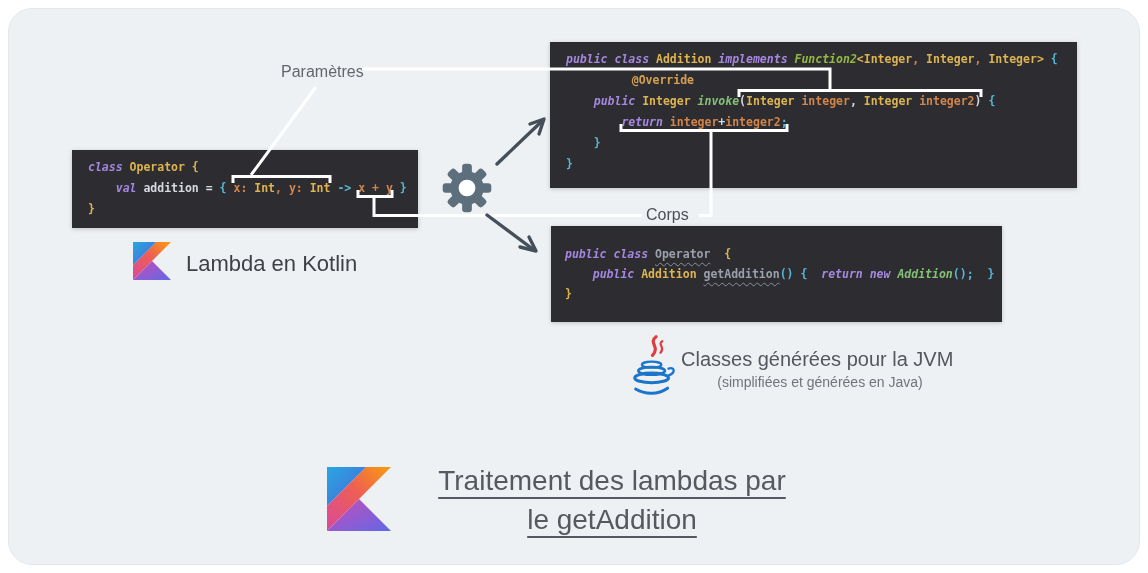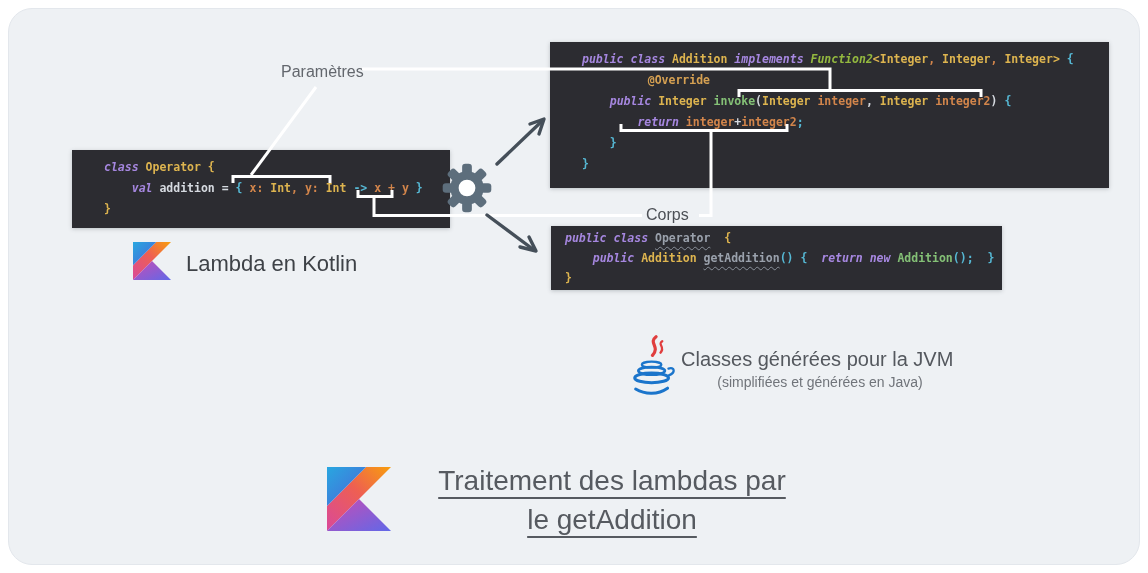--- a/index.html
+++ b/index.html
@@ -4,28 +4,28 @@
 <style>
   html,body { margin:0; padding:0; background:#ffffff; }
   .screen { position:relative; width:1148px; height:573px; background:#ffffff; overflow:hidden;
             font-family:"Liberation Sans", sans-serif; }
   .canvas { position:absolute; left:8px; top:8px; width:1130px; height:555px;
             background:#eef1f4; border:1px solid #e3e7ec; border-radius:24px; }
 
   .code-block { position:absolute; background:#2c2c31; color:#d6dae0;
                 font-family:"DejaVu Sans Mono","Liberation Mono",monospace;
                 font-size:11.5px; font-weight:bold; line-height:21px;
-                padding:7px 32px; white-space:pre; box-shadow:0 1px 4px rgba(40,50,60,.25); }
+                padding:7px 16px; white-space:pre; box-shadow:0 1px 4px rgba(40,50,60,.25); }
   #block-java1 { left:550px; top:42px;  width:495px;  height:132px; }
   #block-kotlin{ left:72px;  top:150px; width:314px;  height:64px; }
-  #block-java2 { left:551px; top:226px; width:423px;  height:60px; line-height:20px; padding:2px 14px; }
+  #block-java2 { left:551px; top:226px; width:423px;  height:60px; line-height:20px; padding:18px 14px; }
 
   .tk-kw    { color:#a687e0; font-style:italic; }
   .tk-type  { color:#ddb44f; }
-  .tk-fn    { color:#84c076; }
+  .tk-fn    { color:#84c076;font-style:italic; }
   .tk-lime  { color:#93b83f; font-style:italic; }
   .tk-orange{ color:#d2854b; }
   .tk-cyan  { color:#56b8d4; }
   .tk-gray  { color:#9aa1ac; }
   .tk-anno  { color:#d5a052;margin-left:38px; }
   .tk-plain { color:#d6dae0; }
   .wavy { text-decoration-line:underline; text-decoration-style:wavy;
           text-decoration-color:#8a919b; text-decoration-thickness:1px; text-underline-offset:3.5px; }
 
   .lbl { position:absolute; }

